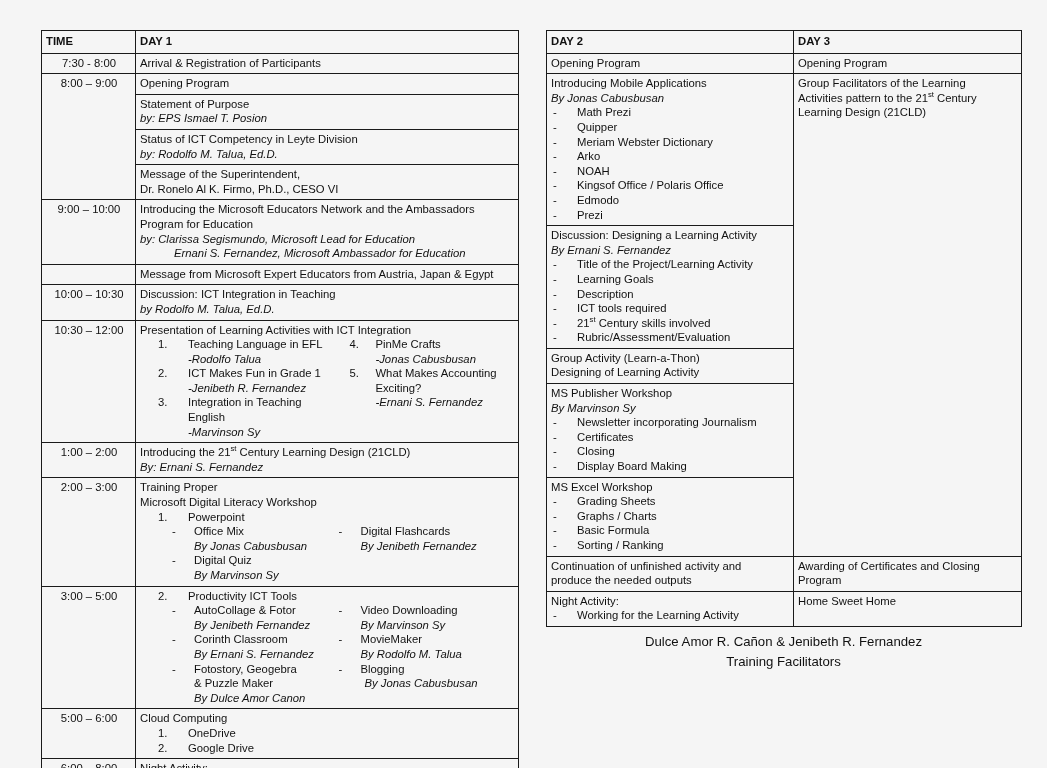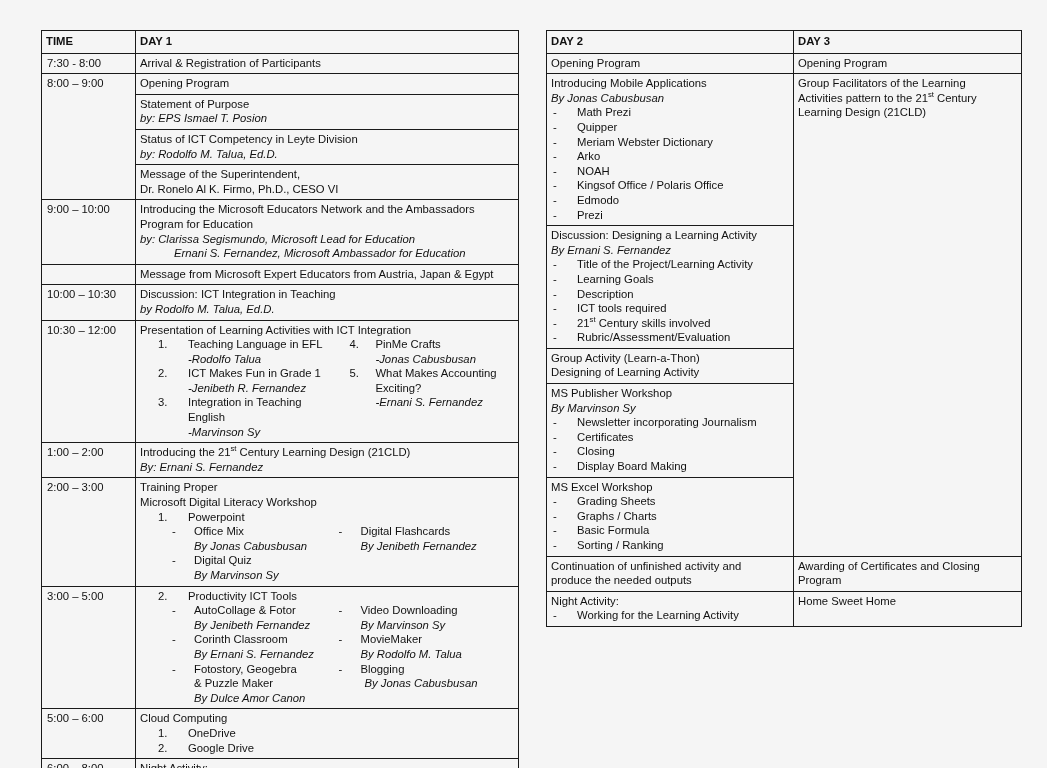--- a/index.html
+++ b/index.html
@@ -45,21 +45,21 @@
 
   
   #day1-table {
     left: 41px;
     top: 30px;
     width: 477px;
   }
   #day1-table col.c-time { width: 94px; }
   #day1-table col.c-act  { width: 383px; }
   #day1-table td.time {
-    text-align: left;
+    text-align: center;
     white-space: nowrap;
     padding-left: 5px;
   }
 
   
   #day23-table {
     left: 546px;
     top: 30px;
     width: 475px;
   }
@@ -518,14 +518,18 @@
               <span class="ltext">Working for the Learning Activity</span>
             </div>
         </td>
         <td class="center">
           <div>Home Sweet Home</div>
         </td>
       </tr>
     </tbody>
   </table>
 
+  <div id="footer">
+    <div>Dulce Amor R. Cañon &amp; Jenibeth R. Fernandez</div>
+    <div>Training Facilitators</div>
+  </div>
 
 </div>
 
 </body></html>

